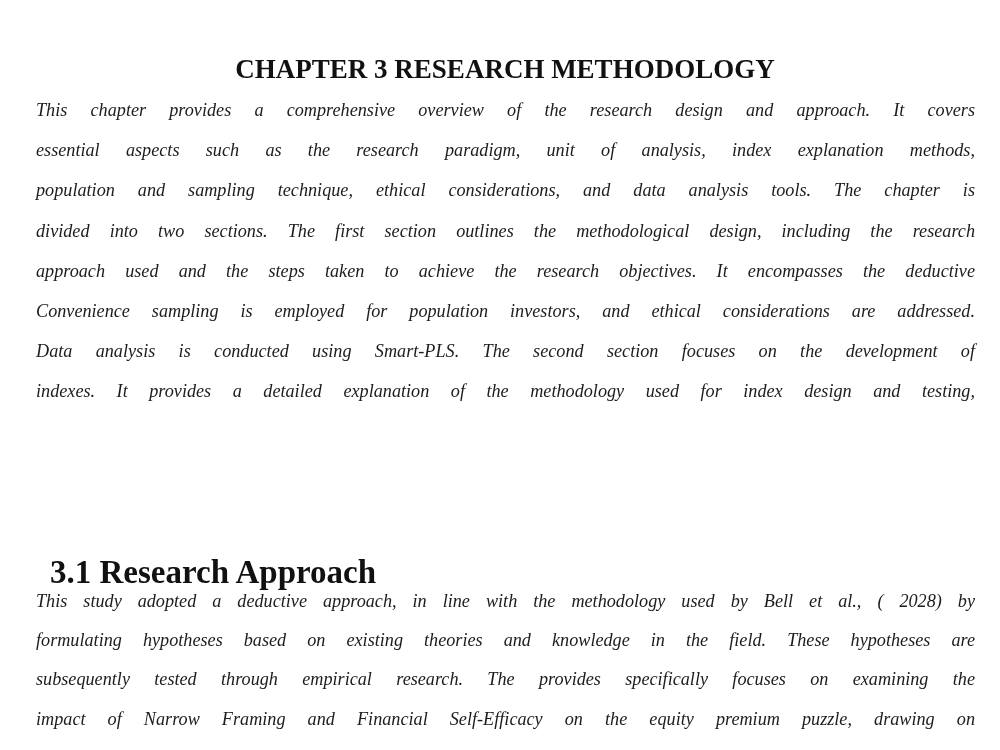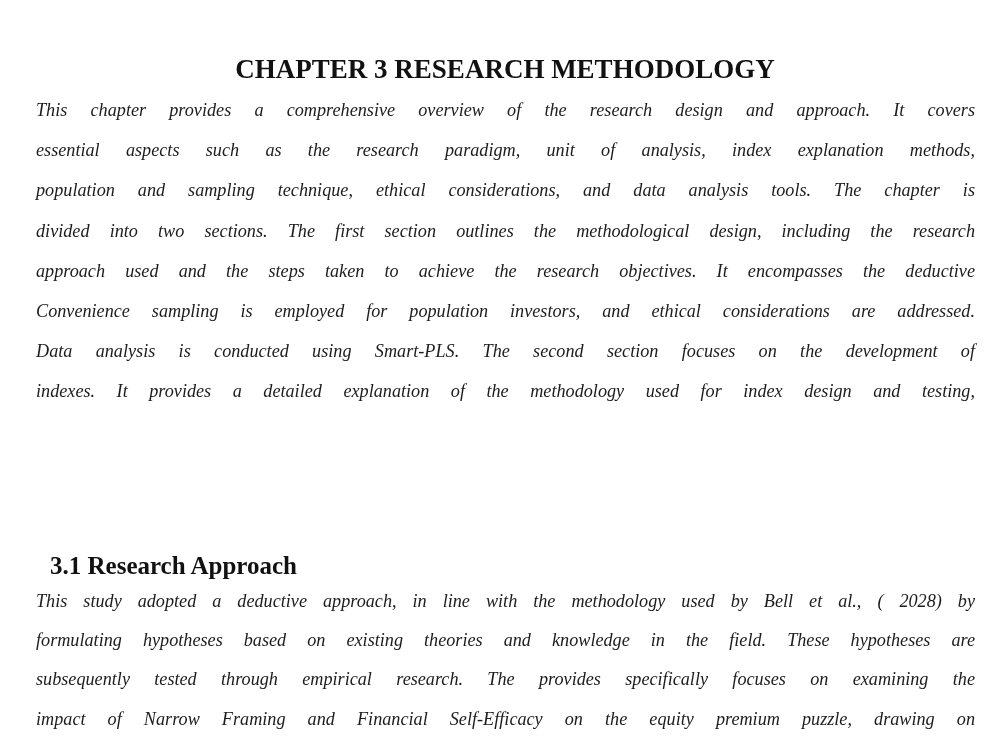--- a/index.html
+++ b/index.html
@@ -63,21 +63,21 @@
     }
     .line.last .line-inner {
       text-align-last: left;
     }
     #para1 { top: 90px; }
     .section-heading {
       position: absolute;
       left: 50px;
       top: 527px;
       font-weight: bold;
-      font-size: 25px;
+      font-size: 33px;
       line-height: 36px;
       color: #111;
     }
     #para2 { top: 582px; }
     #para2 .line {
       height: 39.2px;
       line-height: 39.2px;
     }
   </style>
 </head>

